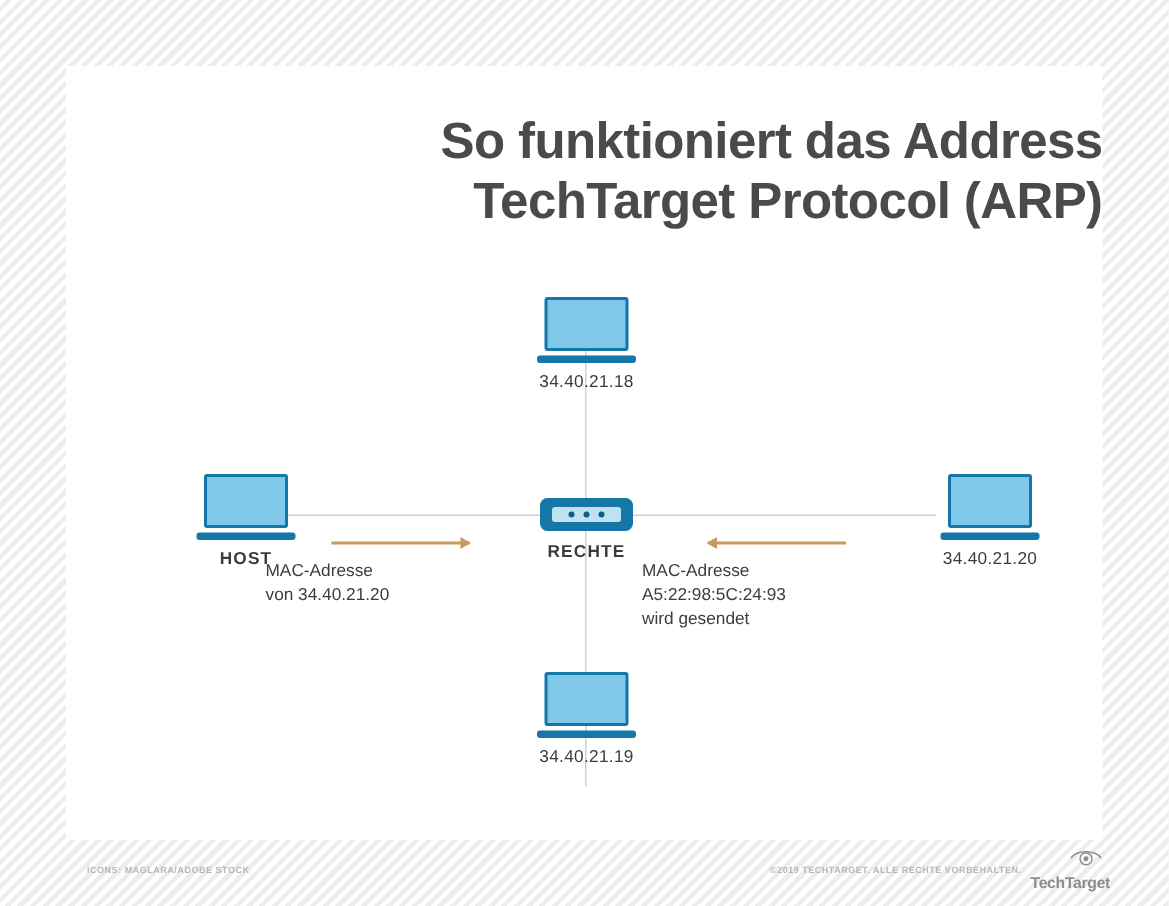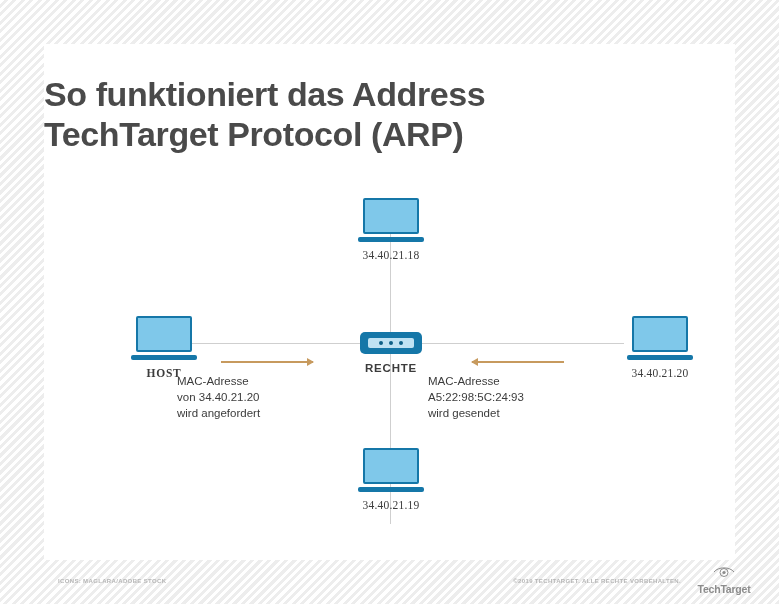--- a/index.html
+++ b/index.html
@@ -36,21 +36,21 @@
     height: 516px;
     background: #ffffff;
   }
 
   
   .title {
     position: absolute;
     left: 0;
     top: 30px;
     width: 691px;
-    text-align: left;
+    text-align: right;
     color: #4a4a4a;
     font-size: 34px;
     line-height: 40px;
     font-weight: bold;
     letter-spacing: -0.4px;
   }
   .title .line { display: block; }
 
   
   .diagram {
@@ -104,21 +104,20 @@
     height: 5px;
     background: #1577a8;
     border-radius: 2px;
   }
   .node-label {
     margin-top: 7px;
     font-size: 11.5px;
     color: #3c3c3c;
     letter-spacing: 0.2px;
     white-space: nowrap;
-    font-family: Liberation Serif, serif;
   }
   .node-label.bold {
     font-weight: bold;
     letter-spacing: 0.8px;
   }
 
   
   .router-node {
     position: absolute;
     width: 110px;
@@ -219,21 +218,20 @@
     font-size: 6px;
     letter-spacing: 0.35px;
     color: #b7b7b7;
     font-weight: bold;
   }
   .logo {
     position: absolute;
     right: 18px;
     top: 565px;
     width: 74px;
-    text-align: center;
     color: #8d8d8d;
   }
   .logo .eye {
     display: block;
     margin: 0 auto 1px auto;
   }
   .logo .wordmark {
     font-size: 10.5px;
     font-weight: bold;
     letter-spacing: -0.2px;
@@ -300,21 +298,20 @@
       </div>
 
       <div class="annotation" style="left:133px; top:314px;">
         <div class="arrow right">
           <div class="shaft"></div>
           <div class="head"></div>
         </div>
         <div class="annotation-text">
           <span>MAC-Adresse</span>
           <span>von 34.40.21.20</span>
-          <span>wird angefordert</span>
         </div>
       </div>
 
       <div class="annotation" style="left:384px; top:314px;">
         <div class="arrow left">
           <div class="shaft"></div>
           <div class="head"></div>
         </div>
         <div class="annotation-text">
           <span>MAC-Adresse</span>

